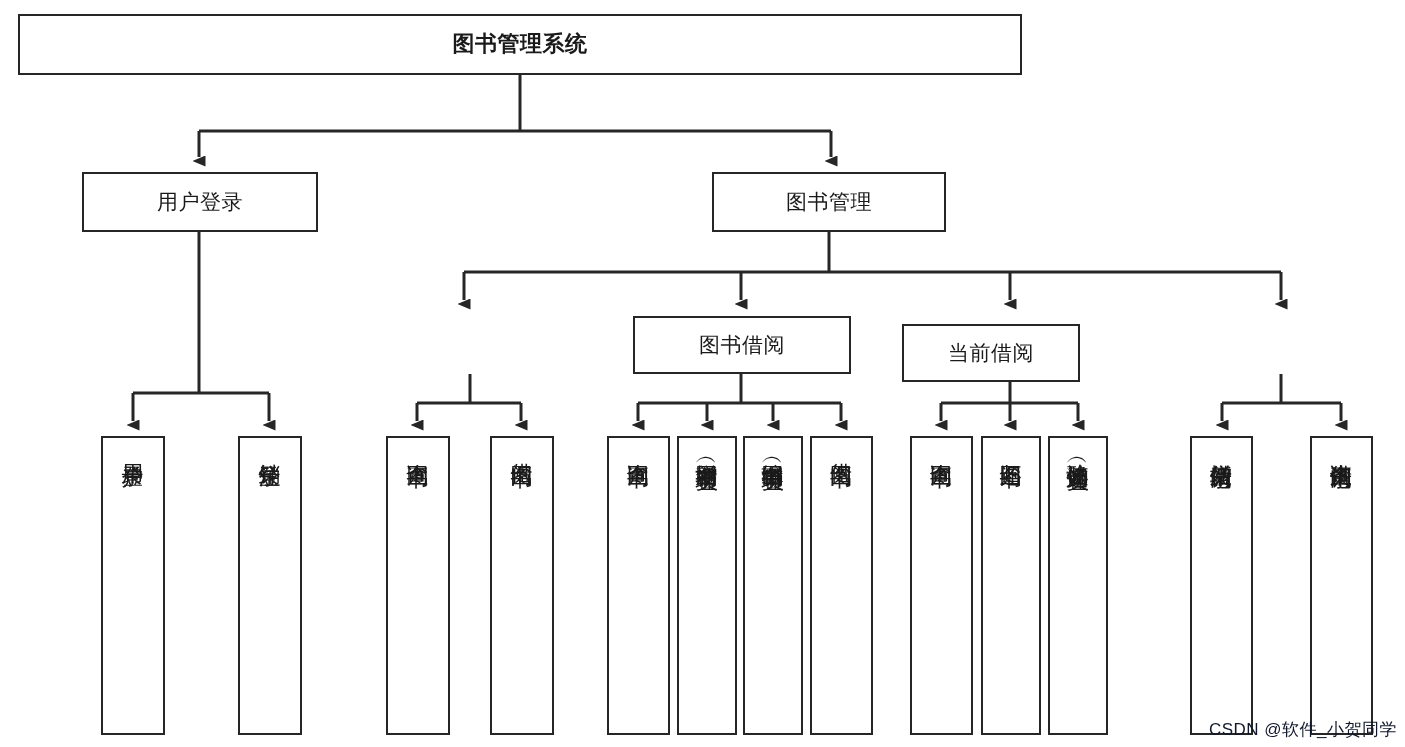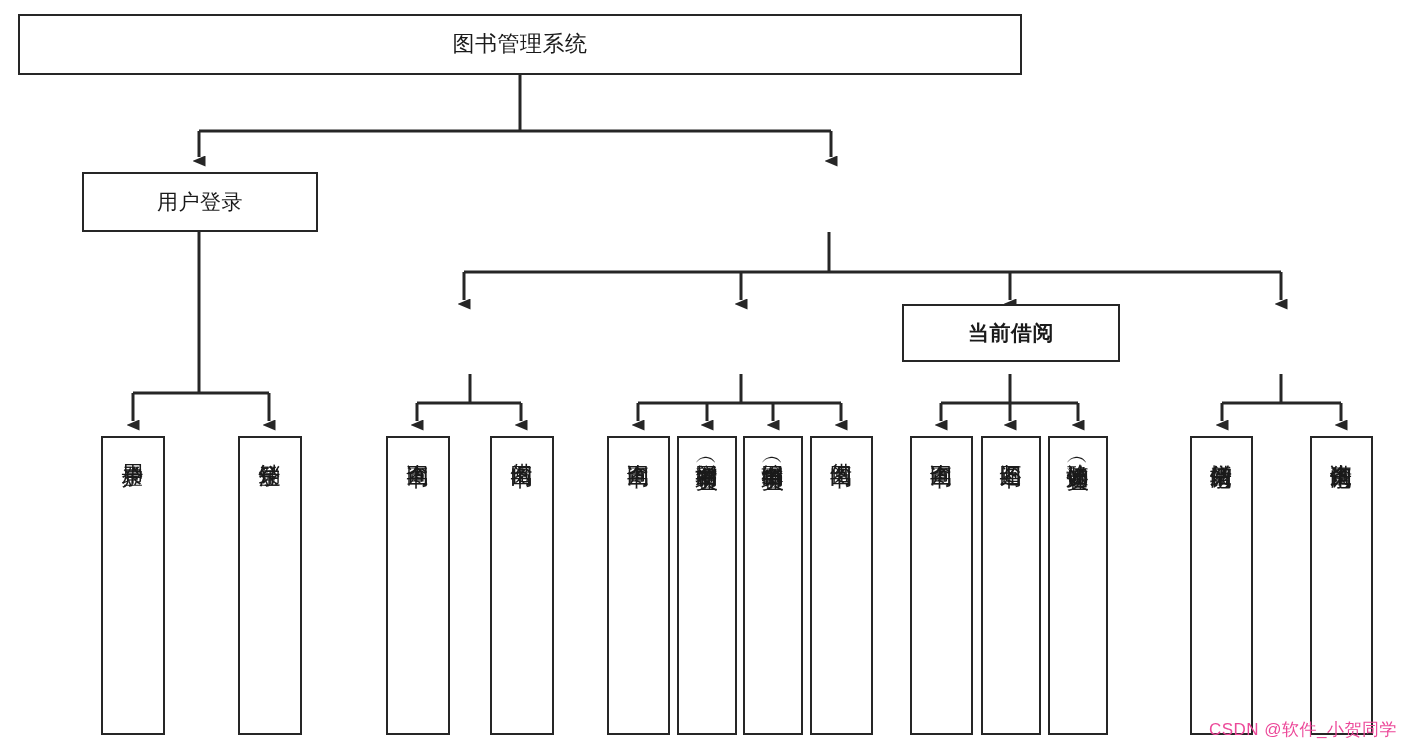--- a/index.html
+++ b/index.html
@@ -39,40 +39,40 @@
     display: block;
     text-align: center;
     line-height: 1.12;
     letter-spacing: 0.5px;
   }
   
   .node.horiz .label {
     writing-mode: horizontal-tb;
     font-size: 21px;
   }
-  .node.root .label { font-size: 22px; }
+  .node.root .label { font-size: 22px; font-weight: bold; }
   
   .node.vert {
     align-items: flex-start;
     padding-top: 8px;
   }
   .node.vert .label {
     writing-mode: vertical-rl;
     text-orientation: upright;
     font-size: 22px;
     line-height: 1.05;
     letter-spacing: 1px;
     max-height: 284px;
   }
   .watermark {
     position: absolute;
     right: 8px;
     bottom: 6px;
     font-size: 17px;
-    color: #ec4899;
+    color: #0f172a;
     white-space: nowrap;
     letter-spacing: 0.5px;
   }
 </style>
 </head>
 <body>
 
 <div id="canvas">
 
   <svg class="edges" viewBox="0 0 1405 747" xmlns="http://www.w3.org/2000/svg">
@@ -125,22 +125,28 @@
     </g>
   </svg>
 
   <div class="node horiz root" style="left:18px; top:14px; width:1004px; height:61px;">
     <span class="label">图书管理系统</span>
   </div>
 
   <div class="node horiz" style="left:82px; top:172px; width:236px; height:60px;">
     <span class="label">用户登录</span>
   </div>
+  <div class="node horiz" style="left:712px; top:172px; width:234px; height:60px;">
+    <span class="label">图书管理</span>
+  </div>
 
-  <div class="node horiz" style="left:902px; top:304px; width:218px; height:58px;font-weight:bold;">
+  <div class="node horiz" style="left:633px; top:316px; width:218px; height:58px;">
+    <span class="label">图书借阅</span>
+  </div>
+  <div class="node horiz" style="left:902px; top:324px; width:178px; height:58px;">
     <span class="label">当前借阅</span>
   </div>
 
   <div class="node vert" style="left:101px; top:436px; width:64px; height:299px;">
     <span class="label">用户登录</span>
   </div>
   <div class="node vert" style="left:238px; top:436px; width:64px; height:299px;">
     <span class="label">注销登录</span>
   </div>
 

